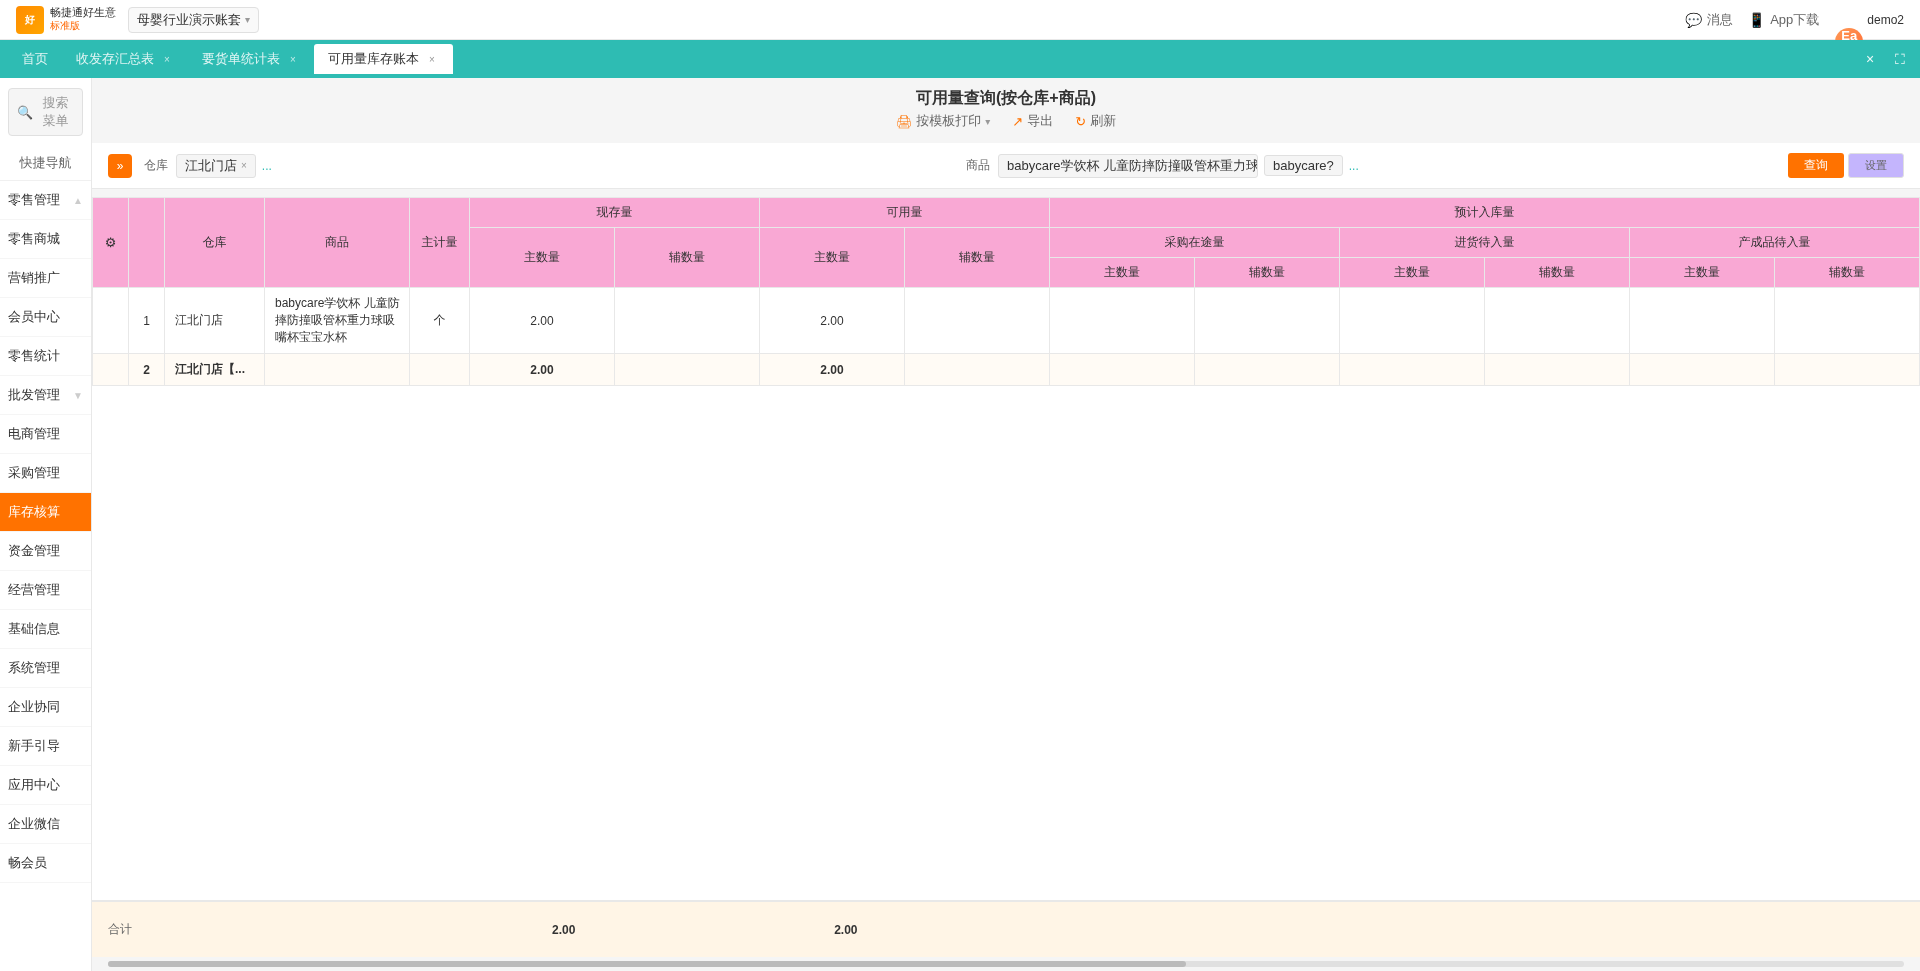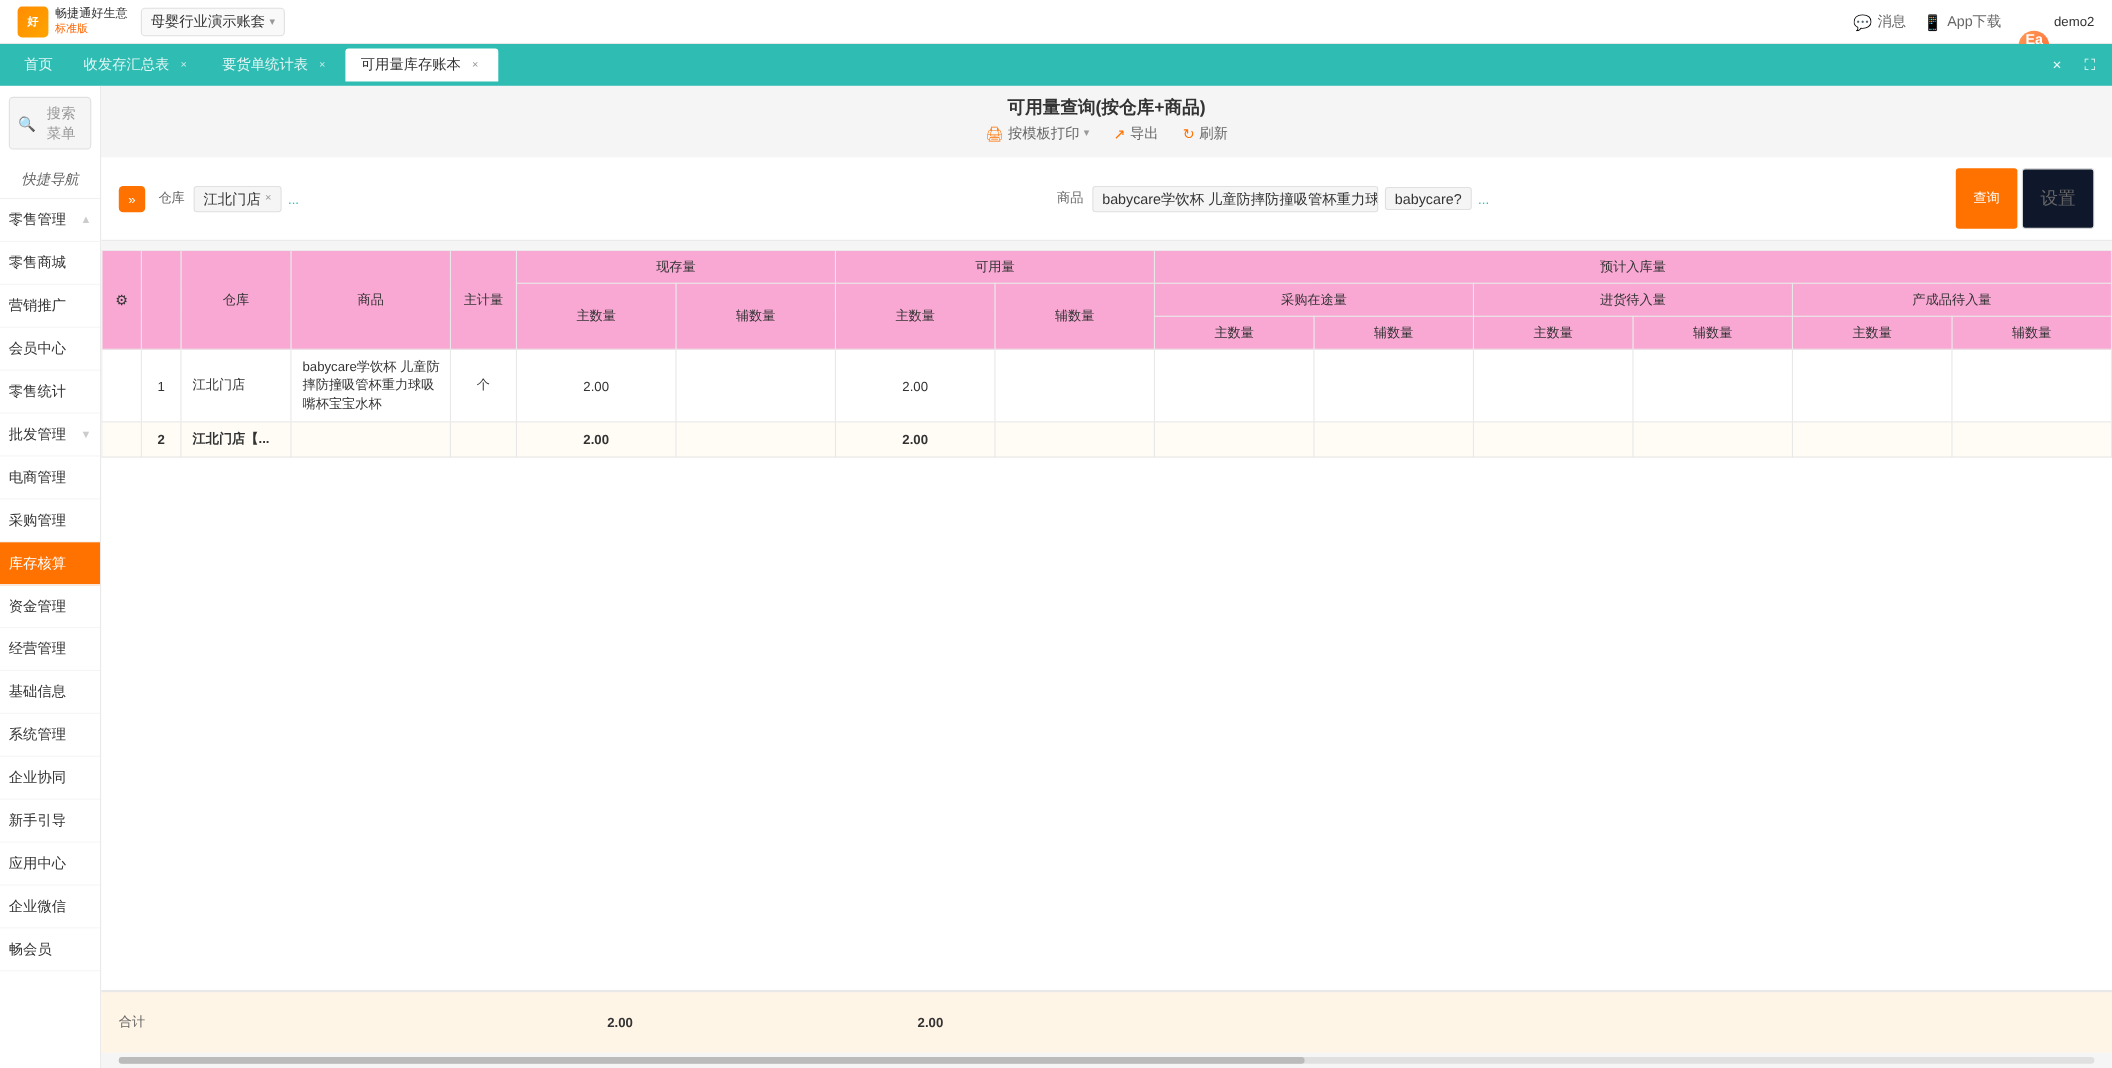--- a/index.html
+++ b/index.html
@@ -165,21 +165,20 @@
       align-items: center;
       gap: 4px;
     }
     .sidebar-nav-btn {
       padding: 8px 12px;
       text-align: center;
       color: #666;
       font-size: 12px;
       cursor: pointer;
       border-bottom: 1px solid #f0f0f0;
-      font-style: italic;
     }
     .sidebar-item {
       padding: 10px 8px;
       display: flex;
       align-items: center;
       justify-content: space-between;
       cursor: pointer;
       color: #333;
       font-size: 12px;
       border-bottom: 1px solid #f5f5f5;
@@ -294,27 +293,27 @@
     .btn-query {
       padding: 4px 16px;
       background: #ff7200;
       color: #fff;
       border: none;
       border-radius: 3px;
       cursor: pointer;
       font-size: 12px;
     }
     .btn-settings {
-      padding: 16px 16px;
-      background: #0f172a;
+      padding: 4px 16px;
+      background: #c4b5fd;
       color: #666;
       border: 1px solid #e0e0e0;
       border-radius: 3px;
       cursor: pointer;
-      font-size: 16px;
+      font-size: 11px;
     }
 
     
     .table-container {
       flex: 1;
       overflow: auto;
       background: #fff;
       margin: 0;
     }
     table {

